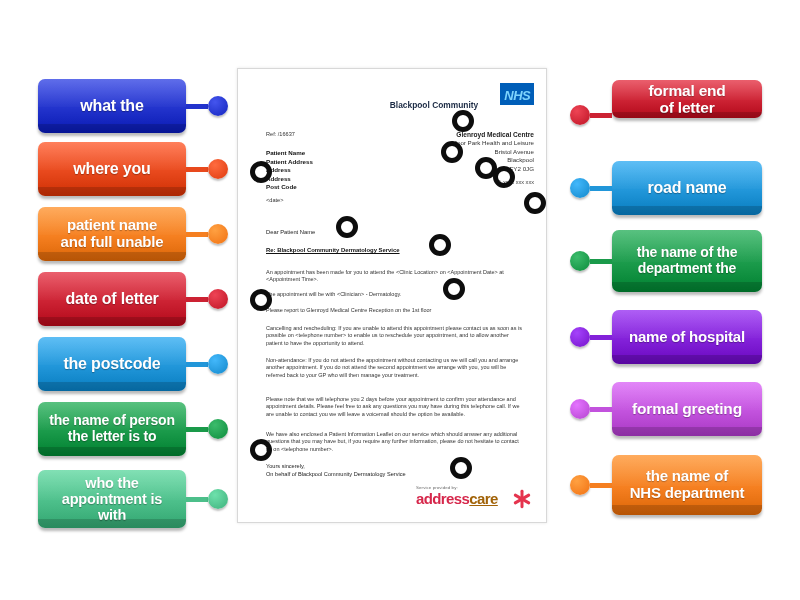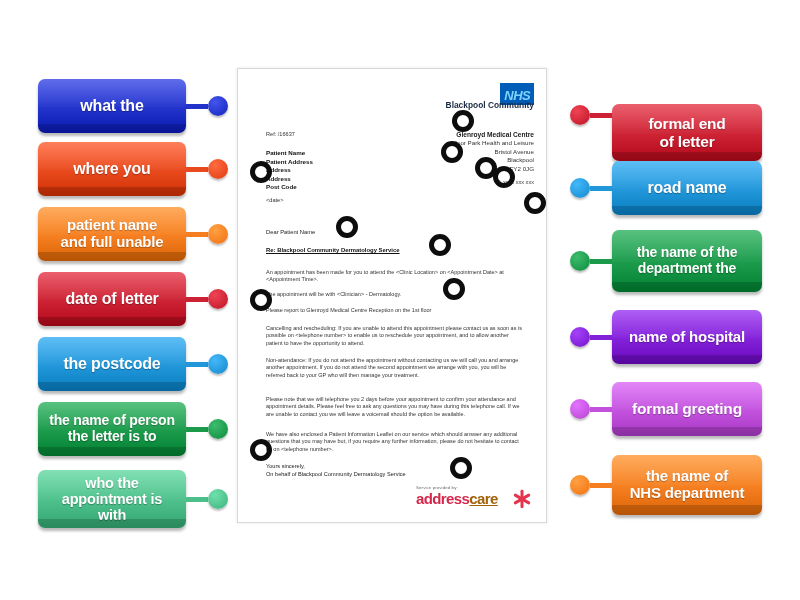--- a/index.html
+++ b/index.html
@@ -68,21 +68,21 @@
   .nhs-logo {
     position: absolute; right: 12px; top: 14px;
     background: #005EB8; color: #7dd3fc;
     font-weight: bold; font-style: italic;
     font-size: 13px; line-height: 13px;
     padding: 6px 4px 3px 4px;
     letter-spacing: -0.6px;
   }
   .nhs-sub {
     position: absolute; right: 12px; top: 31px; width: 200px;
-    text-align: right; color: #1b2a44;
+    text-align: center; color: #1b2a44;
     font-weight: bold; font-size: 8.4px; line-height: 10.5px;
   }
   .sender {
     position: absolute; right: 12px; top: 62px; width: 180px;
     text-align: right; color: #333; font-size: 6.2px; line-height: 8.4px;
   }
   .sender .b { font-weight: bold; color: #1a1a1a; font-size: 6.6px; }
   .tel { position: absolute; right: 12px; top: 110px; width: 180px; text-align: right;
          color: #444; font-size: 5.6px; }
 
@@ -252,21 +252,21 @@
           <div>appointment is with</div>
         </div>
       </div>
       <div class="conn" style="top: 489px; height: 20px; left: 186px; width: 42px;">
         <div class="stem" style="left: 0px; width: 22px; background: rgb(76, 191, 138);"></div>
         <div class="dot" style="left: 22px; background: radial-gradient(circle at 35% 30%, rgb(110, 225, 172), rgb(76, 191, 138) 70%);"></div>
       </div>
     </div>
 
   <div id="right-col">
-      <div class="chip" style="left: 612px; top: 104px; width: 150px; height: 57px; font-size: 15.5px; background: linear-gradient(rgb(230, 60, 77) 0%, rgb(204, 34, 51) 55%, rgb(178, 8, 25) 100%);">
+      <div class="chip" style="left: 612px; top: 80px; width: 150px; height: 38px; font-size: 15.5px; background: linear-gradient(rgb(230, 60, 77) 0%, rgb(204, 34, 51) 55%, rgb(178, 8, 25) 100%);">
         <div class="chip-inner">
           <div>formal end</div>
           <div>of letter</div>
         </div>
       </div>
       <div class="conn" style="top: 105px; height: 20px; left: 570px; width: 42px;">
         <div class="dot" style="left: 0px; background: radial-gradient(circle at 35% 30%, rgb(238, 68, 85), rgb(204, 34, 51) 70%);"></div>
         <div class="stem" style="left: 20px; width: 22px; background: rgb(204, 34, 51);"></div>
       </div>
       <div class="chip" style="left: 612px; top: 161px; width: 150px; height: 54px; font-size: 16px; background: linear-gradient(rgb(59, 176, 243) 0%, rgb(33, 150, 217) 55%, rgb(7, 124, 191) 100%);">

